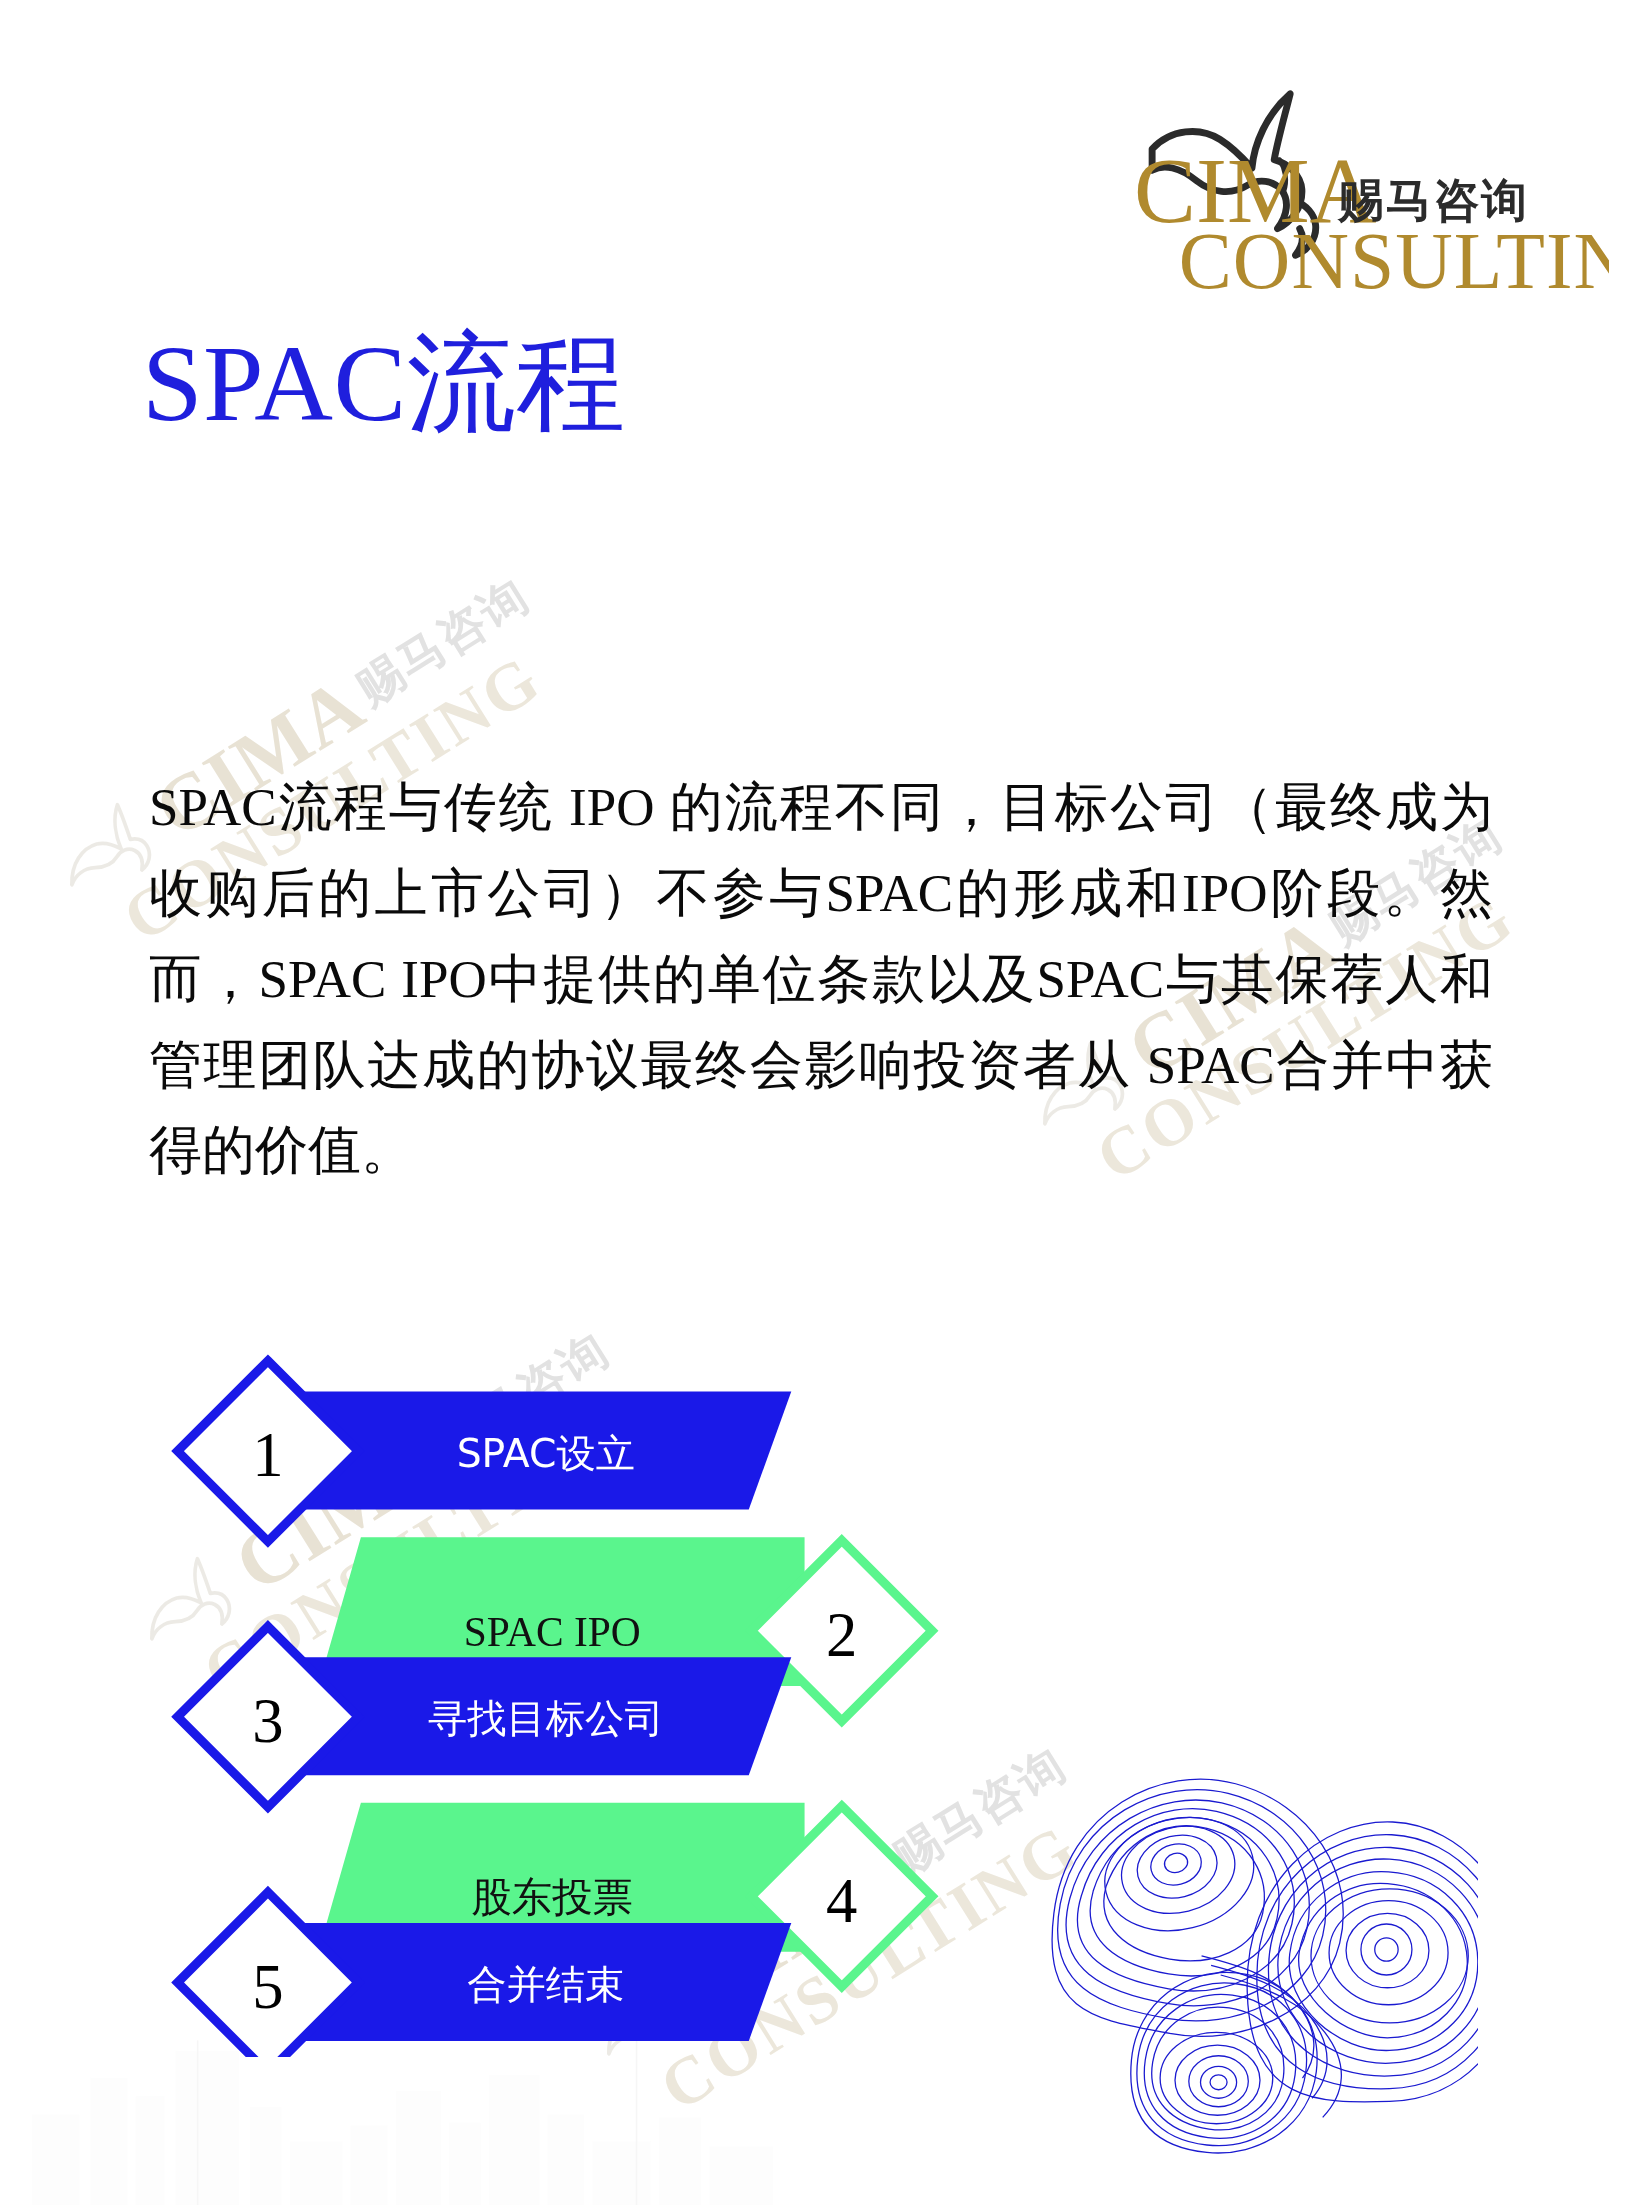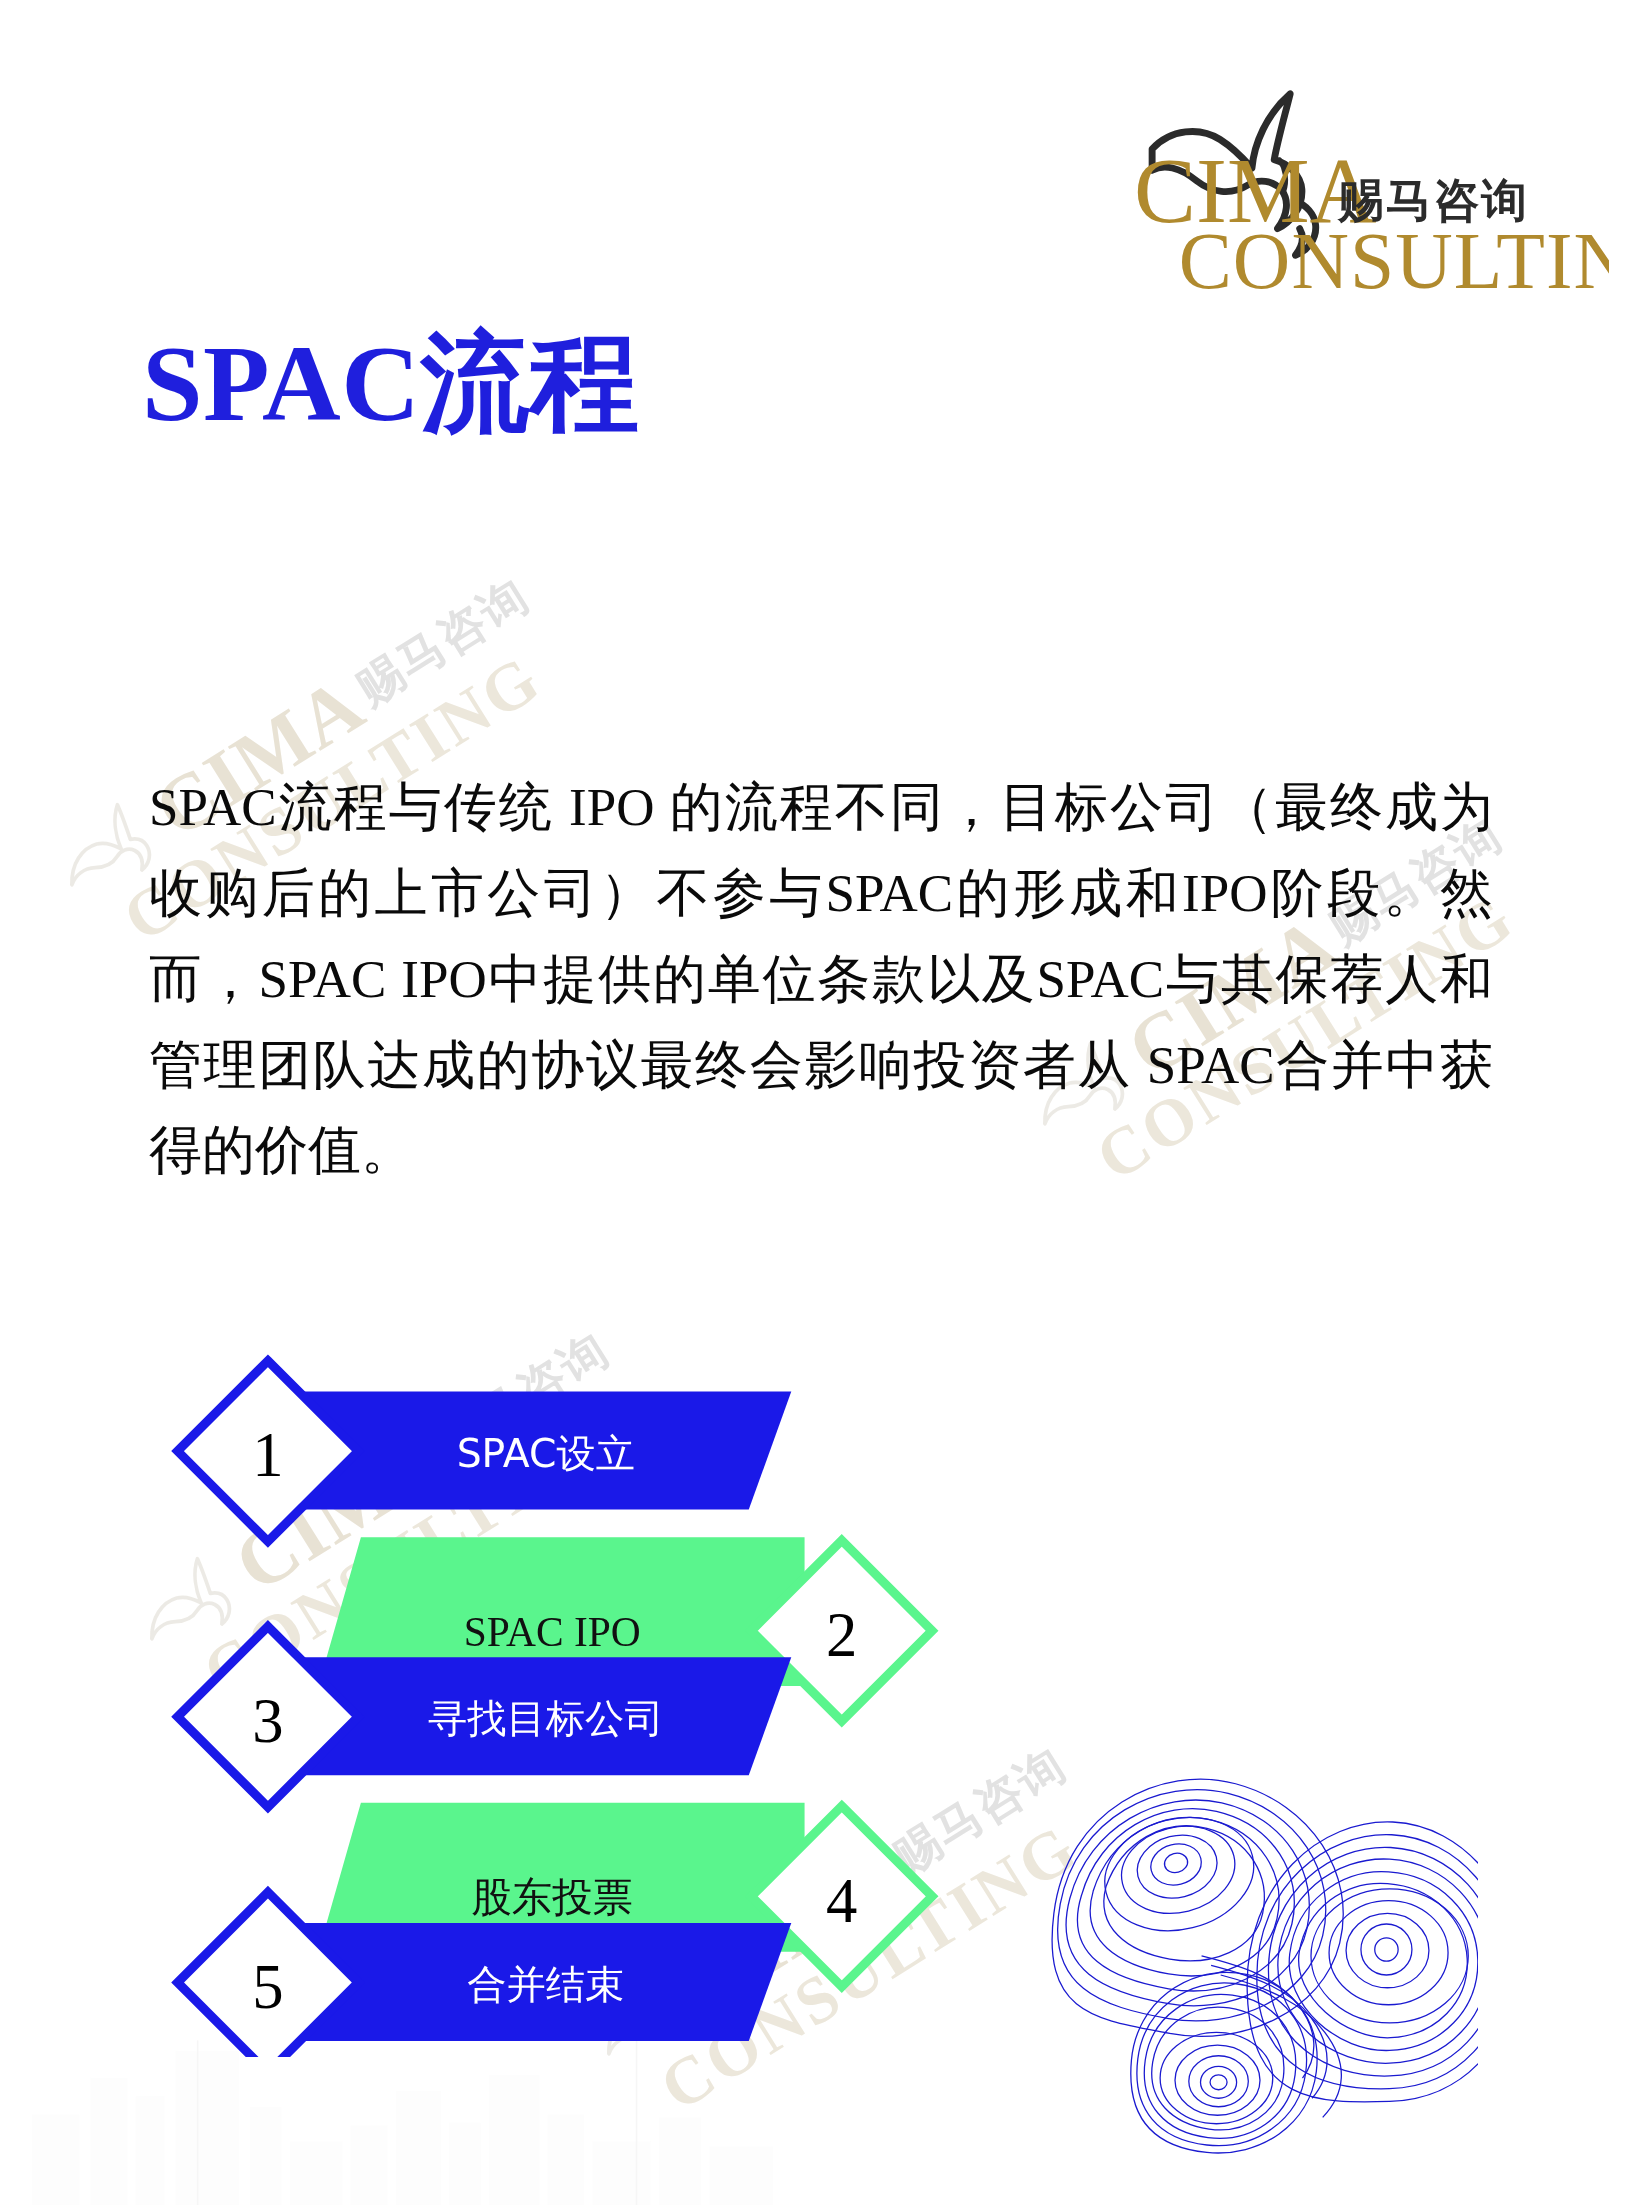--- a/index.html
+++ b/index.html
@@ -58,21 +58,21 @@
   }
   #logo svg{width:100%;height:100%;display:block;}
 
   
   #title-block{
     position:absolute;left:142px;top:329px;
   }
   .title-line{
     color:#1f1fdd;
     font-family:"Liberation Serif","DejaVu Serif",serif;
-    font-weight:700;
+    font-weight:400;
     font-size:109px;
     line-height:1.0;
     letter-spacing:0.5px;
     white-space:nowrap;
   }
   .title-line.l2{margin-top:20px;}
 
   
   #body-text{
     position:absolute;left:149px;top:765px;width:1344px;

